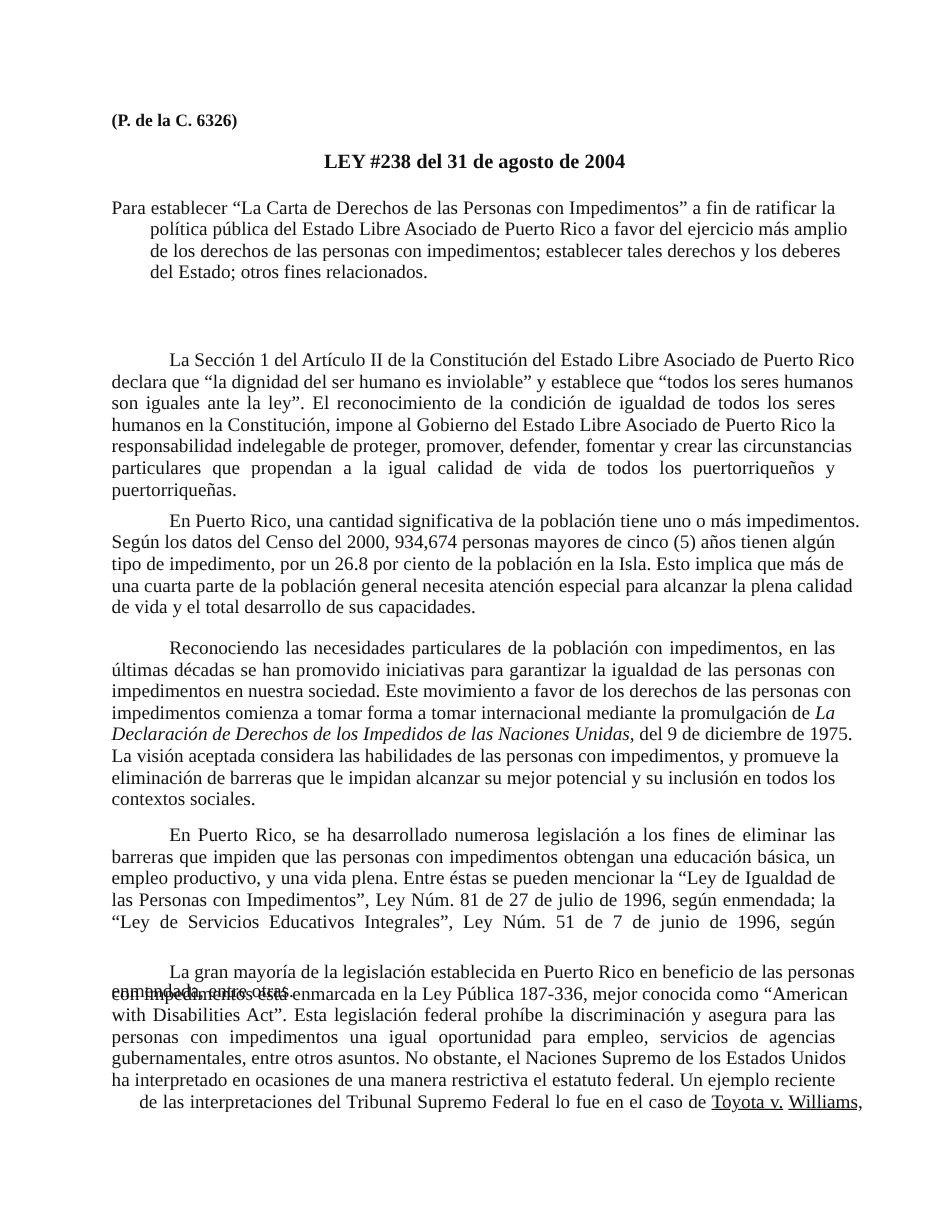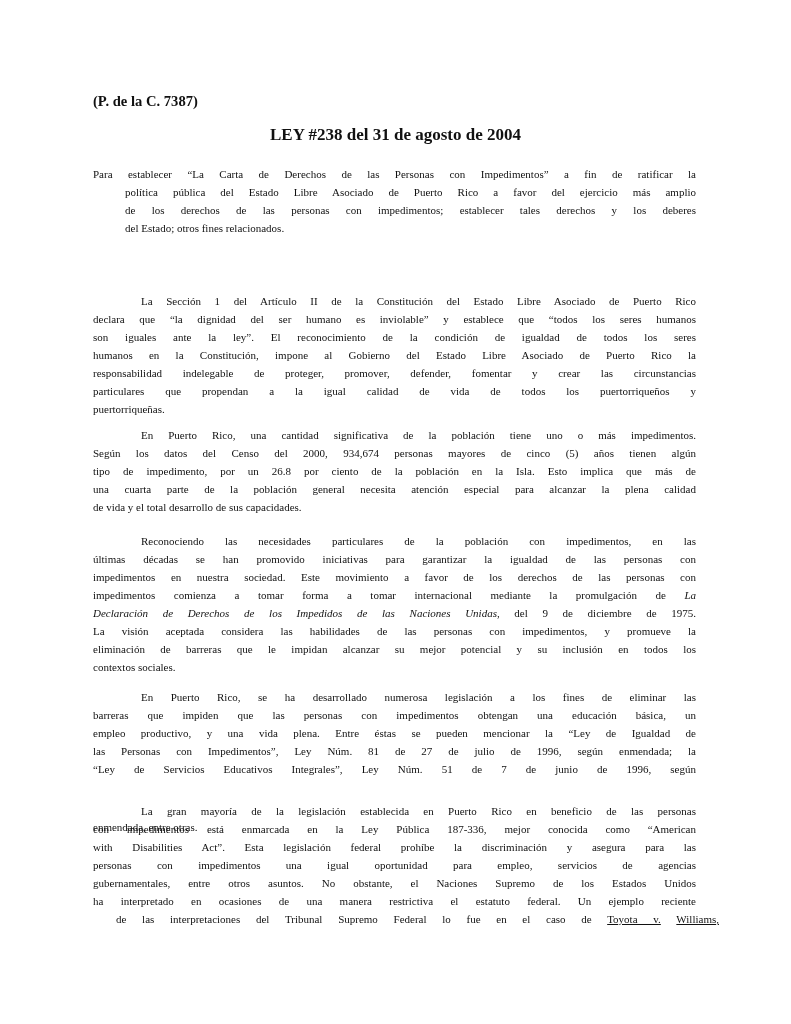--- a/index.html
+++ b/index.html
@@ -4,42 +4,42 @@
   <style>
     html, body { margin: 0; padding: 0; background: #ffffff; }
     body { width: 791px; height: 1024px; position: relative; overflow: hidden; }
     .page {
       position: absolute; left: 0; top: 0; width: 791px; height: 1024px;
       font-family: "Liberation Serif", "DejaVu Serif", serif;
       color: #111111;
     }
     .line {
       position: absolute; left: 93px; width: 603px;
-      font-size: 11px; line-height: 18px; white-space: nowrap;
+      font-size: 16px; line-height: 18px; white-space: nowrap;
       text-align: justify; text-align-last: justify;
     }
     .line.last { text-align-last: left; }
     .line.center { text-align: center; text-align-last: center; }
     .bill-number {
       position: absolute; left: 93px; top: 92px;
       font-weight: bold; font-size: 14.6px; line-height: 18px;
     }
     .law-title {
       position: absolute; left: 0; width: 791px; top: 124px;
       text-align: center; font-weight: bold; font-size: 17px; line-height: 22px;
     }
     i { font-style: italic; }
     u { text-decoration: underline; }
   </style>
 </head>
 <body>
 
 <div class="page">
 
-  <div class="bill-number">(P. de la C. 7387)</div>
+  <div class="bill-number">(P. de la C. 6326)</div>
   <div class="law-title">LEY #238  del  31 de agosto de 2004</div>
 
   <div>
     <div class="line" style="top:165px;">Para establecer “La Carta de Derechos de las Personas con Impedimentos” a fin de ratificar la</div>
     <div class="line" style="top:183px; left:125px; width:571px;">política pública del Estado Libre Asociado de Puerto Rico a favor del ejercicio más amplio</div>
     <div class="line" style="top:201px; left:125px; width:571px;">de los derechos de las personas con impedimentos; establecer tales derechos y los deberes</div>
     <div class="line last" style="top:219px; left:125px; width:571px;">del Estado;  otros fines relacionados.</div>
   </div>
 
 

